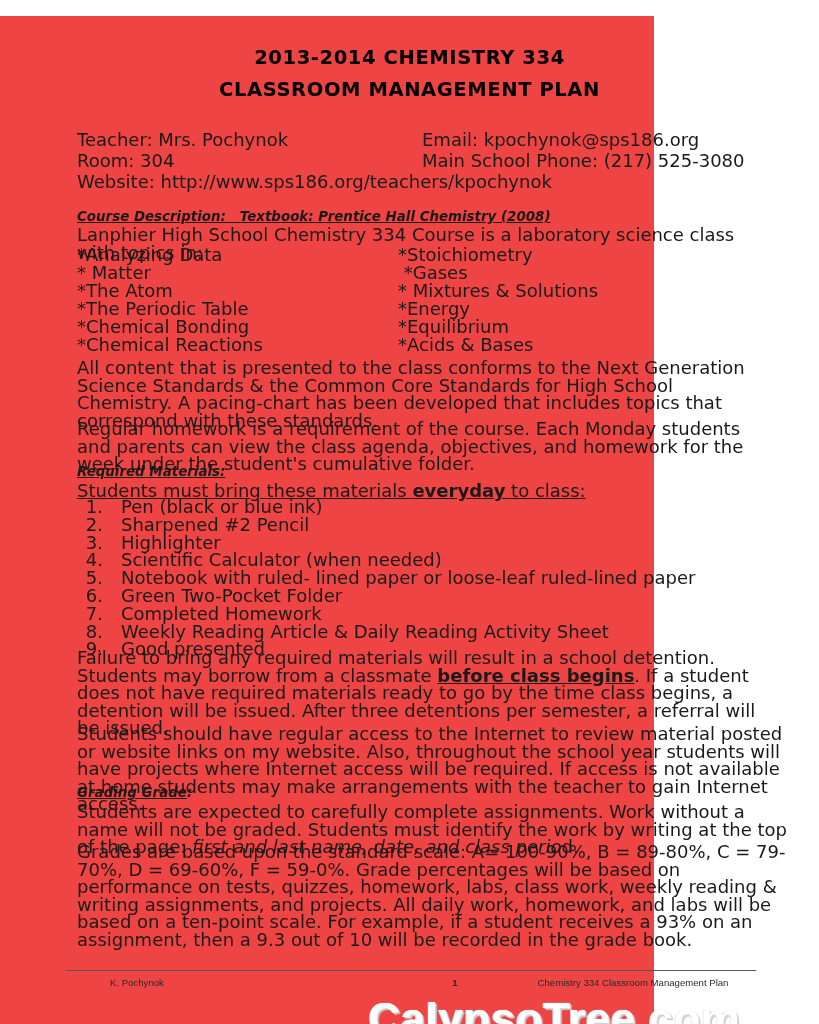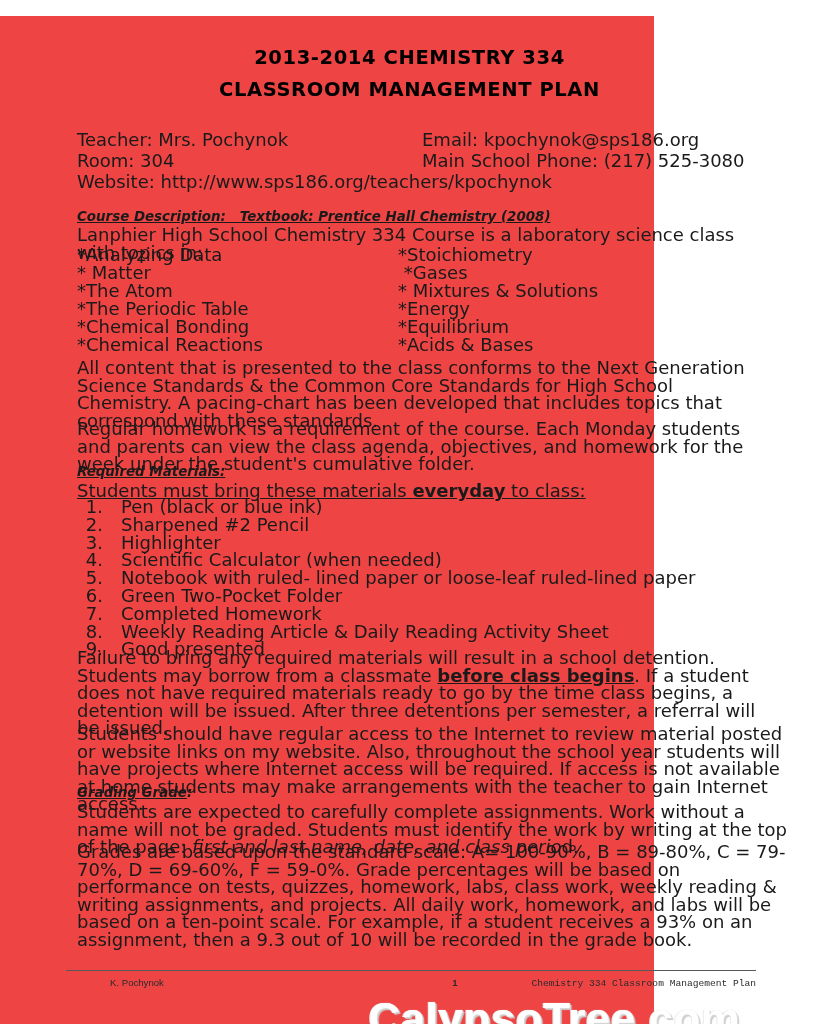--- a/index.html
+++ b/index.html
@@ -114,21 +114,21 @@
     left: 66px; top: 961px;
     width: 690px;
     display: flex;
     align-items: baseline;
     font-family: "Liberation Sans", sans-serif;
     font-size: 9.6px;
     color: #2b2b2b;
   }
   #footer .f-left { width: 290px; text-align: left; margin-left: 44px; }
   #footer .f-center { width: 110px; text-align: center; font-weight: bold; }
-  #footer .f-right { flex: 1; text-align: right; font-family: Liberation Mono, monospace; }
+  #footer .f-right { flex: 1; text-align: center; }
 
   
   #watermark {
     left: 0; top: 978px;
     width: 819px;
     text-align: center;
     padding-right: 0;
   }
   #watermark .wm-inner {
     display: inline-block;

